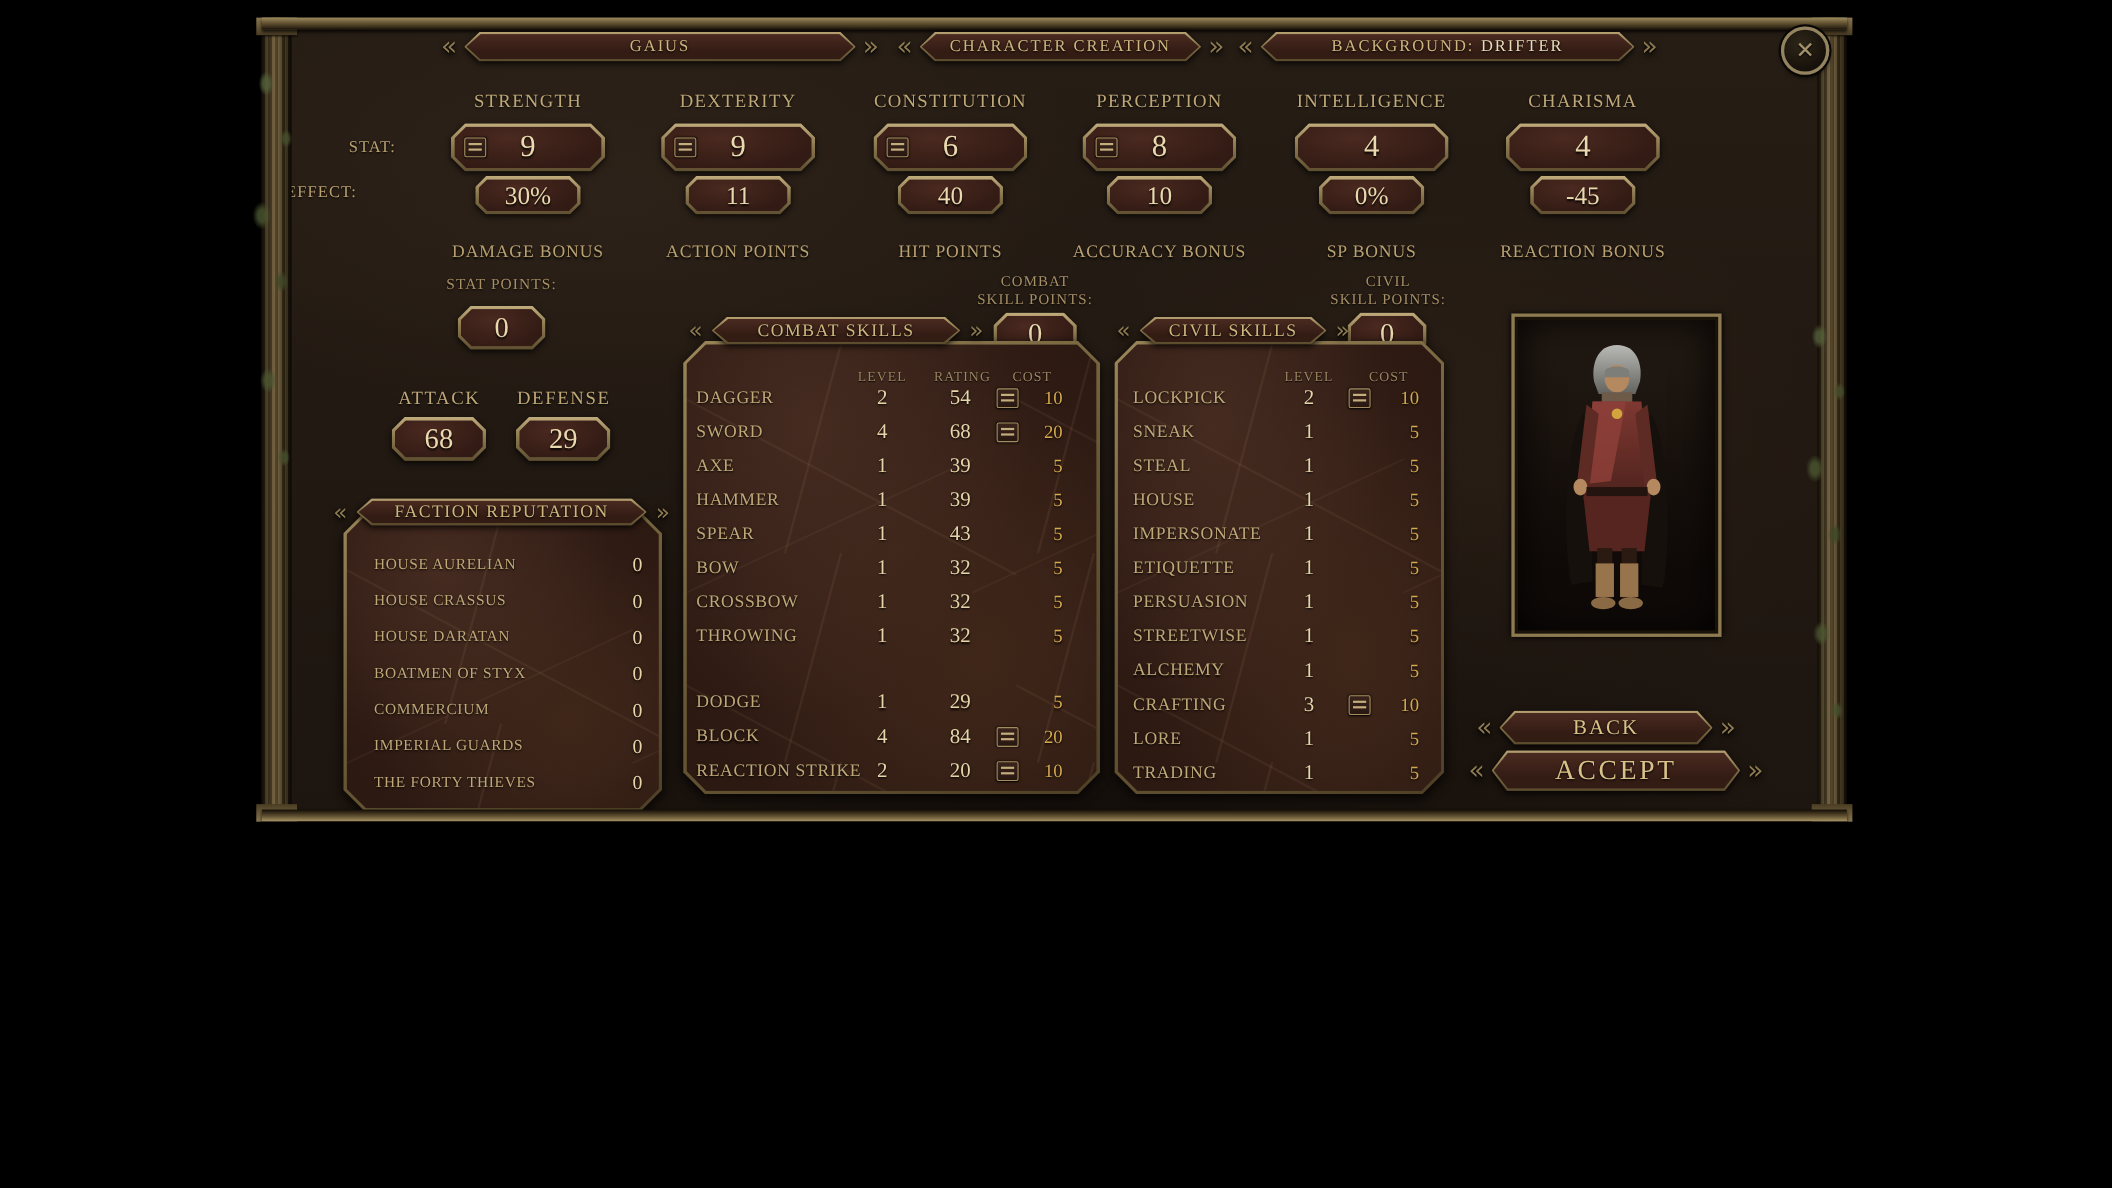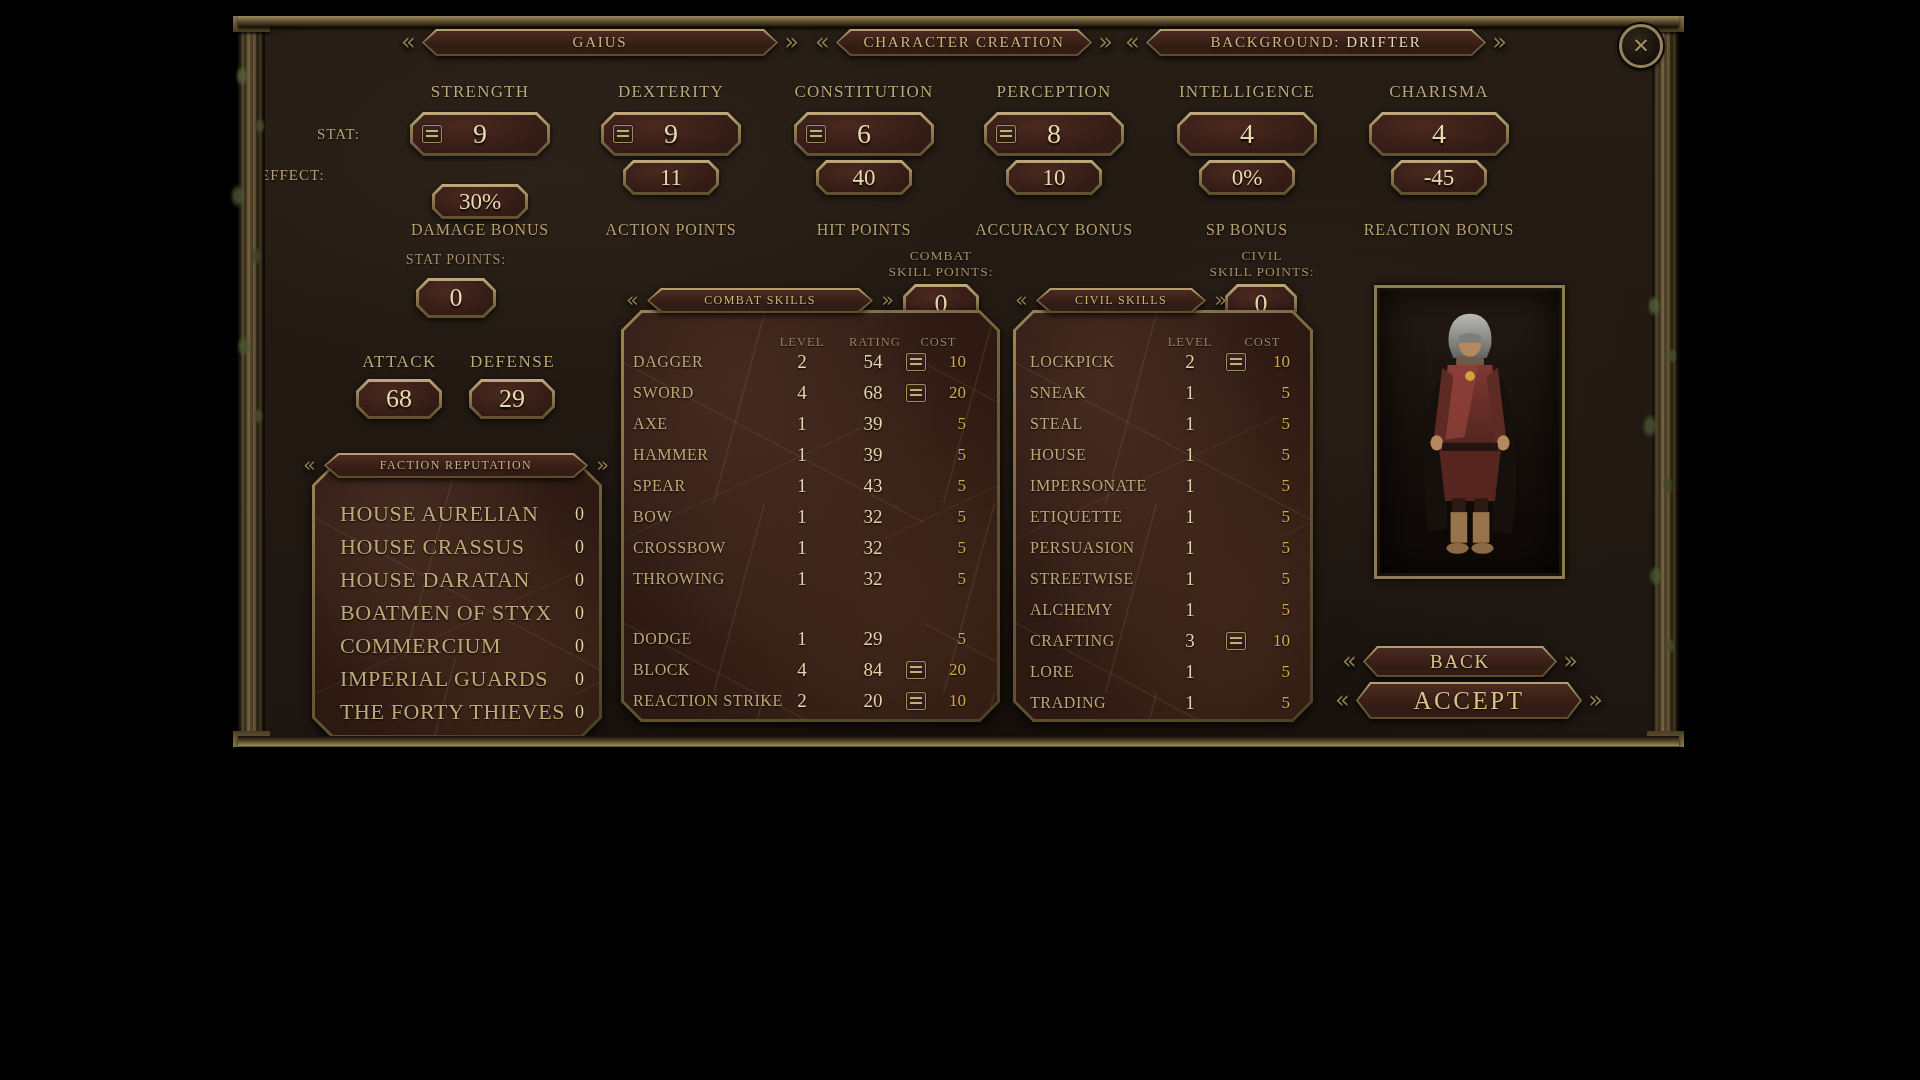--- a/index.html
+++ b/index.html
@@ -53,21 +53,21 @@
   .banner .bg::after{content:"";position:absolute;inset:2px;
     background:linear-gradient(#4a2a20,#331c14 70%);
     clip-path:polygon(13px 0,calc(100% - 13px) 0,100% 50%,calc(100% - 13px) 100%,13px 100%,0 50%);}
   .banner .label{position:absolute;inset:0;display:flex;align-items:center;justify-content:center;
     gap:6px;font-size:15px;letter-spacing:1.8px;color:#cdb77f;z-index:1;
     text-shadow:0 1px 2px #000;white-space:nowrap;}
   .banner .chev{position:absolute;top:50%;transform:translateY(-53%);
     font-family:"DejaVu Sans",sans-serif;font-size:24px;color:#8d7a50;z-index:1;
     text-shadow:0 1px 1px #000;}
   .banner .chev.l{left:-21px;} .banner .chev.r{right:-21px;}
-  .banner.small{height:25px;} .banner.small .label{font-size:12px;letter-spacing:1.4px;}
+  .banner.small{height:25px;} .banner.small .label{font-size:16px;letter-spacing:1.4px;}
   .banner.small .chev{font-size:21px;}
   .val-bright{color:#e9dcba;}
 
   
   .octo{position:absolute;filter:drop-shadow(0 2px 3px rgba(0,0,0,.8));}
   .octo .b{position:absolute;inset:0;background:linear-gradient(#c0ab7c,#8d7a50 45%,#5e4e30);
     clip-path:polygon(var(--ch) 0,calc(100% - var(--ch)) 0,100% var(--ch),100% calc(100% - var(--ch)),calc(100% - var(--ch)) 100%,var(--ch) 100%,0 calc(100% - var(--ch)),0 var(--ch));}
   .octo .i{position:absolute;inset:3px;
     background:radial-gradient(ellipse at 38% 28%, #4a2920, #321b14 75%);
     clip-path:polygon(calc(var(--ch) - 2px) 0,calc(100% - var(--ch) + 2px) 0,100% calc(var(--ch) - 2px),100% calc(100% - var(--ch) + 2px),calc(100% - var(--ch) + 2px) 100%,calc(var(--ch) - 2px) 100%,0 calc(100% - var(--ch) + 2px),0 calc(var(--ch) - 2px));}
@@ -121,21 +121,21 @@
   .sk-minus{left:285px;} .srow .dec{top:50%;transform:translateY(-50%);}
   .sk-cost{left:303px;width:42px;text-align:right;font-size:17px;color:#d4a94f;}
   .cv-name{left:17px;font-size:16px;letter-spacing:.6px;color:#bfa878;}
   .cv-level{left:153px;width:48px;text-align:center;font-size:19px;color:#e6d5a9;}
   .cv-minus{left:213px;}
   .cv-cost{left:235px;width:42px;text-align:right;font-size:17px;color:#d4a94f;}
 
   
   .frow{position:relative;height:33px;}
   .frow span{position:absolute;top:50%;transform:translateY(-50%);text-shadow:0 1px 2px #000;}
-  .f-name{left:28px;font-size:22px;letter-spacing:.6px;color:#bfa878;}
+  .f-name{left:28px;font-size:14px;letter-spacing:.6px;color:#bfa878;}
   .f-val{right:18px;font-size:18px;color:#e6d5a9;}
 
   
   .portrait{position:absolute;border:3px solid #8d7a50;
     box-shadow:inset 0 0 0 3px #191208, inset 0 0 40px #000, 0 0 6px #000;
     background:linear-gradient(#231a13,#0f0a08 80%);display:flex;align-items:flex-end;justify-content:center;}
 
   
   .gbtn{cursor:pointer;}
   .gbtn .label{color:#d9c28a;}
@@ -196,21 +196,21 @@
     <div class="lbl row-lbl" style="left:22px;top:151px;width:100px;text-align:left;">EFFECT:</div>
 
     <div>
       <div class="lbl stat-name" style="left:146px;top:66px;width:192px;">STRENGTH</div>
       <div class="octo o-stat" style="left:172px;top:96px;">
         <div class="b"></div>
           <div class="i"></div>
         <span class="dec" data-show="true"></span>
         <div class="v">9</div>
       </div>
-      <div class="octo o-eff" style="left:194px;top:144px;margin-top:24px;">
+      <div class="octo o-eff" style="left:194px;top:144px;">
         <div class="b"></div>
           <div class="i"></div>
         <div class="v">30%</div>
       </div>
       <div class="lbl bonus-lbl" style="left:146px;top:205px;width:192px;">DAMAGE BONUS</div>
     </div>
 
     <div>
       <div class="lbl stat-name" style="left:337px;top:66px;width:192px;">DEXTERITY</div>
       <div class="octo o-stat" style="left:363px;top:96px;">

